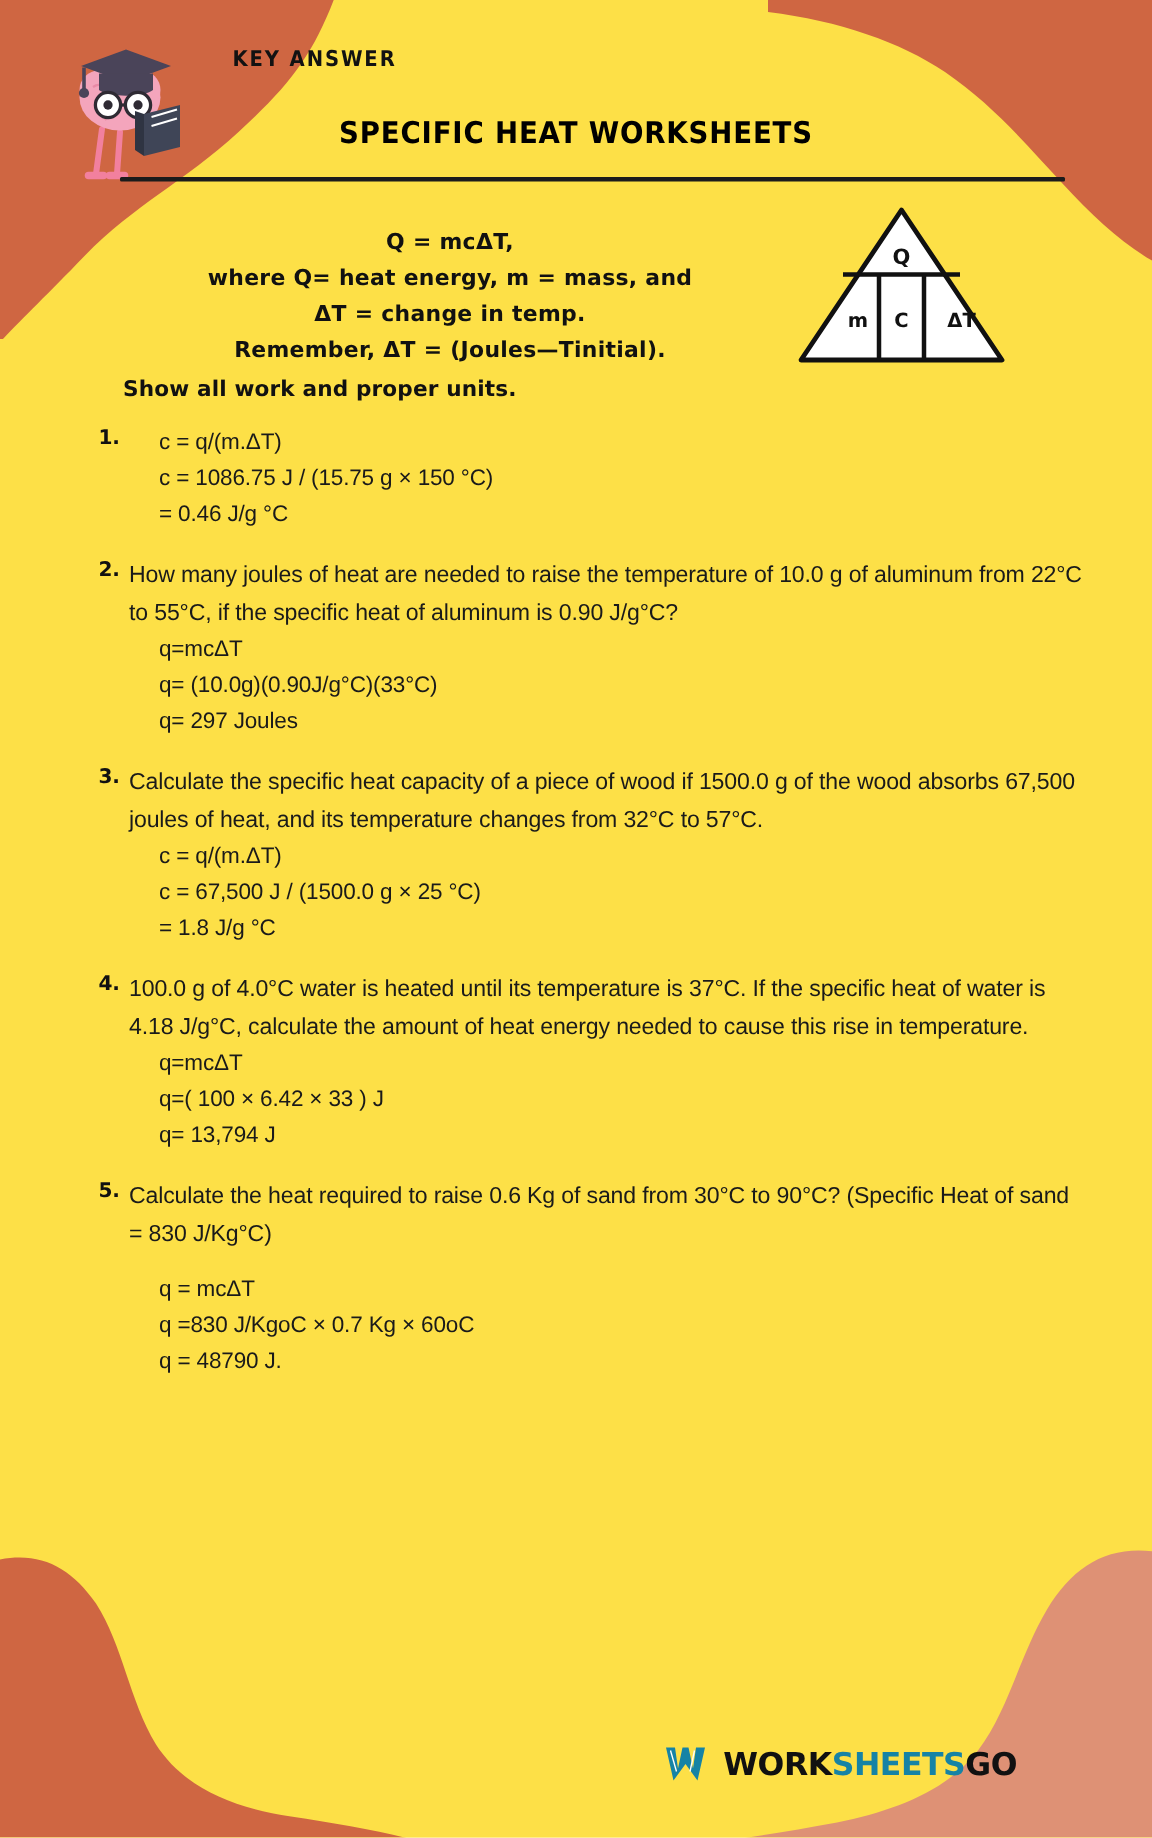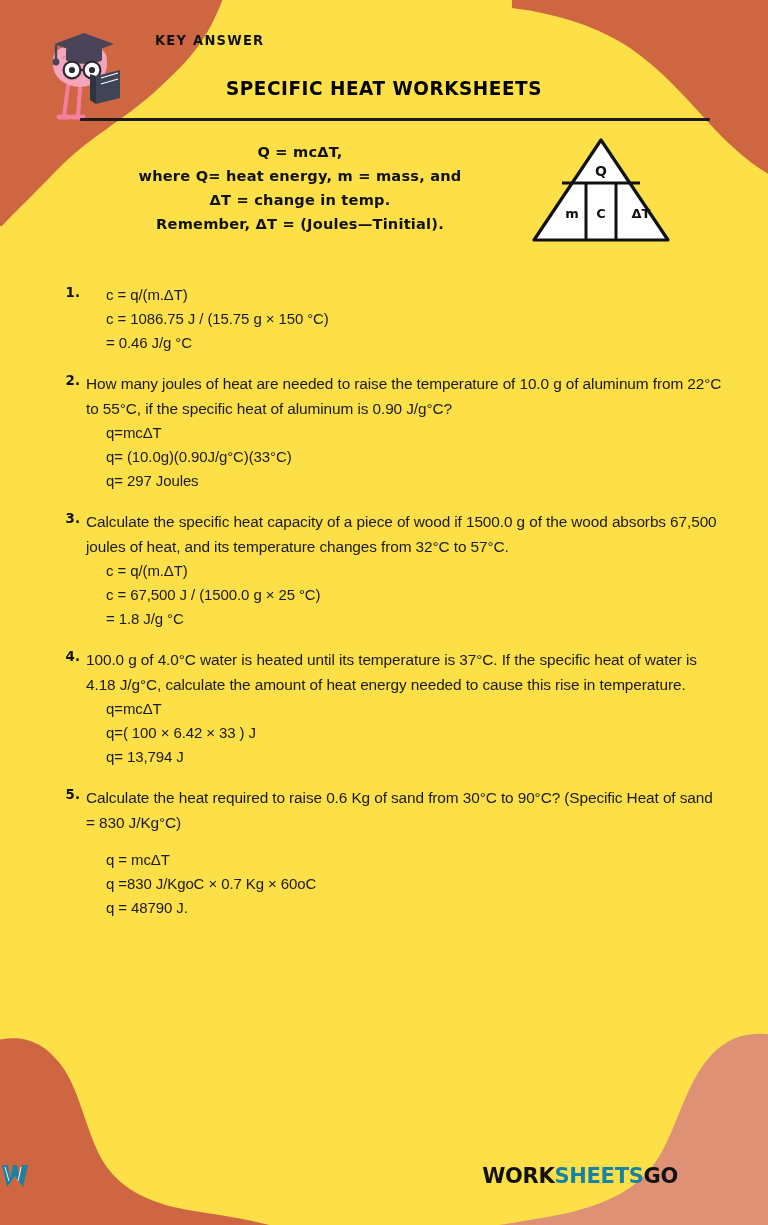--- a/index.html
+++ b/index.html
@@ -80,21 +80,21 @@
     width: 630px;
     height: 3px;
     background: #1b1b1b;
     border-radius: 1px;
   }
 
   
   .formula-block {
     position: absolute;
     left: 95px;
-    top: 140px;
+    top: 150px;
     width: 410px;
     text-align: center;
     font-family: "DejaVu Sans", sans-serif;
     font-weight: bold;
     font-size: 14.6px;
     line-height: 24px;
     color: #111111;
     letter-spacing: 0.2px;
   }
   .formula-block .fline { display: block; white-space: nowrap; }
@@ -163,21 +163,21 @@
   .q-solution .sline { display: block; white-space: nowrap; margin-left: 20px; }
 
   
   .footer-logo {
     position: absolute;
     left: 0;
     top: 1163px;
     width: 678px;
     display: flex;
     align-items: center;
-    justify-content: space-between;
+    justify-content: flex-end;
   }
   .logo-mark {
     width: 30px;
     height: 26px;
     margin-right: 10px;
   }
   .logo-text {
     font-family: "DejaVu Sans", sans-serif;
     font-weight: bold;
     font-size: 21px;
@@ -257,20 +257,21 @@
     <path d="M73,6 L140,106 L6,106 Z" fill="#ffffff" stroke="#111111" stroke-width="3.2" stroke-linejoin="round"></path>
     <line x1="34" y1="49" x2="112" y2="49" stroke="#111111" stroke-width="3"></line>
     <line x1="58" y1="49" x2="58" y2="106" stroke="#111111" stroke-width="3"></line>
     <line x1="88" y1="49" x2="88" y2="106" stroke="#111111" stroke-width="3"></line>
     <text x="73" y="42" text-anchor="middle" font-family="DejaVu Sans, sans-serif" font-size="14" font-weight="bold" fill="#111111">Q</text>
     <text x="44" y="84" text-anchor="middle" font-family="DejaVu Sans, sans-serif" font-size="13" font-weight="bold" fill="#111111">m</text>
     <text x="73" y="84" text-anchor="middle" font-family="DejaVu Sans, sans-serif" font-size="13" font-weight="bold" fill="#111111">C</text>
     <text x="113" y="84" text-anchor="middle" font-family="DejaVu Sans, sans-serif" font-size="13" font-weight="bold" fill="#111111">ΔT</text>
   </svg>
 
+  <div class="instruction">Show all work and proper units.</div>
 
   <div class="questions">
 
     <div class="question">
       <div class="q-num">1.</div>
       <div class="q-solution">
         <span class="sline">c = q/(m.ΔT)</span>
         <span class="sline">c = 1086.75 J / (15.75 g × 150 °C)</span>
         <span class="sline">  = 0.46 J/g °C</span>
       </div>

